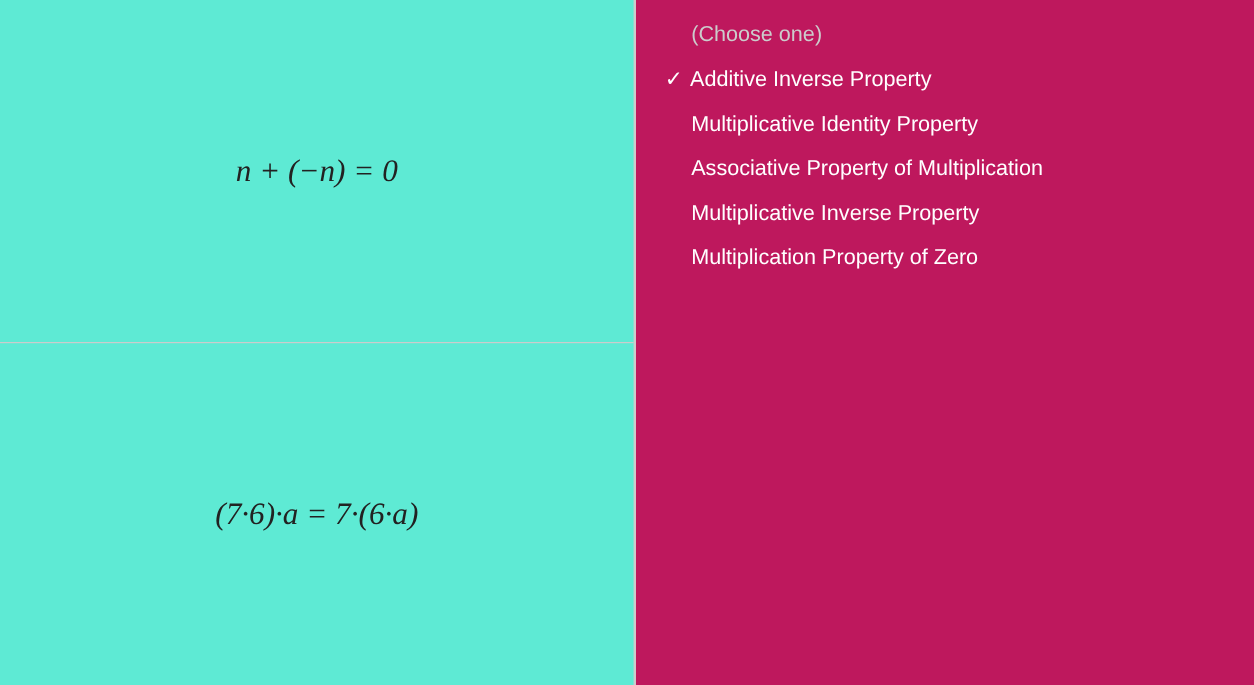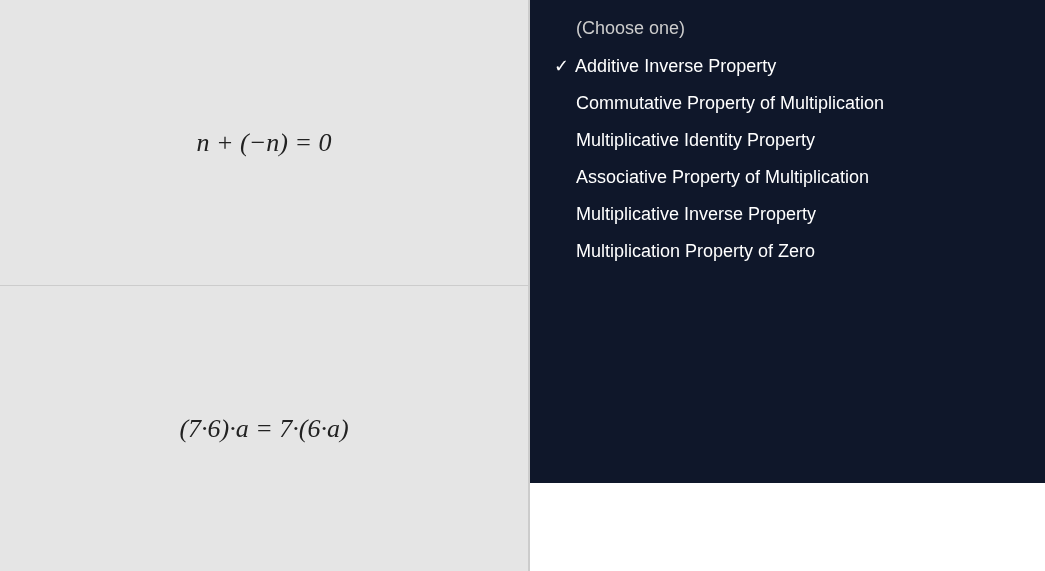--- a/index.html
+++ b/index.html
@@ -12,21 +12,21 @@
       width: 1045px;
       height: 571px;
       font-family: Georgia, 'Times New Roman', serif;
       display: flex;
       overflow: hidden;
     }
 
     .left-panel {
       width: 530px;
       height: 571px;
-      background: #e5e5e5;
+      background: #5eead4;
       display: flex;
       flex-direction: column;
       border-right: 2px solid #ccc;
     }
 
     .math-row {
       flex: 1;
       display: flex;
       align-items: center;
       justify-content: center;
@@ -40,22 +40,22 @@
 
     .math-expr {
       font-size: 26px;
       font-style: italic;
       color: #222;
       font-family: Georgia, serif;
     }
 
     .right-panel {
       width: 515px;
-      height: 483px;
-      background: #0f172a;
+      height: 571px;
+      background: #be185d;
       display: flex;
       flex-direction: column;
       justify-content: flex-start;
       padding: 10px 0;
       overflow: hidden;
     }
 
     .dropdown-item {
       padding: 8px 24px;
       font-size: 18px;
@@ -110,24 +110,20 @@
   <div class="dropdown-item placeholder">
     <span class="spacer"></span>
     <span>(Choose one)</span>
   </div>
   <div class="dropdown-item checked">
     <span class="check-mark">✓</span>
     <span>Additive Inverse Property</span>
   </div>
   <div class="dropdown-item">
     <span class="spacer"></span>
-    <span>Commutative Property of Multiplication</span>
-  </div>
-  <div class="dropdown-item">
-    <span class="spacer"></span>
     <span>Multiplicative Identity Property</span>
   </div>
   <div class="dropdown-item">
     <span class="spacer"></span>
     <span>Associative Property of Multiplication</span>
   </div>
   <div class="dropdown-item">
     <span class="spacer"></span>
     <span>Multiplicative Inverse Property</span>
   </div>

